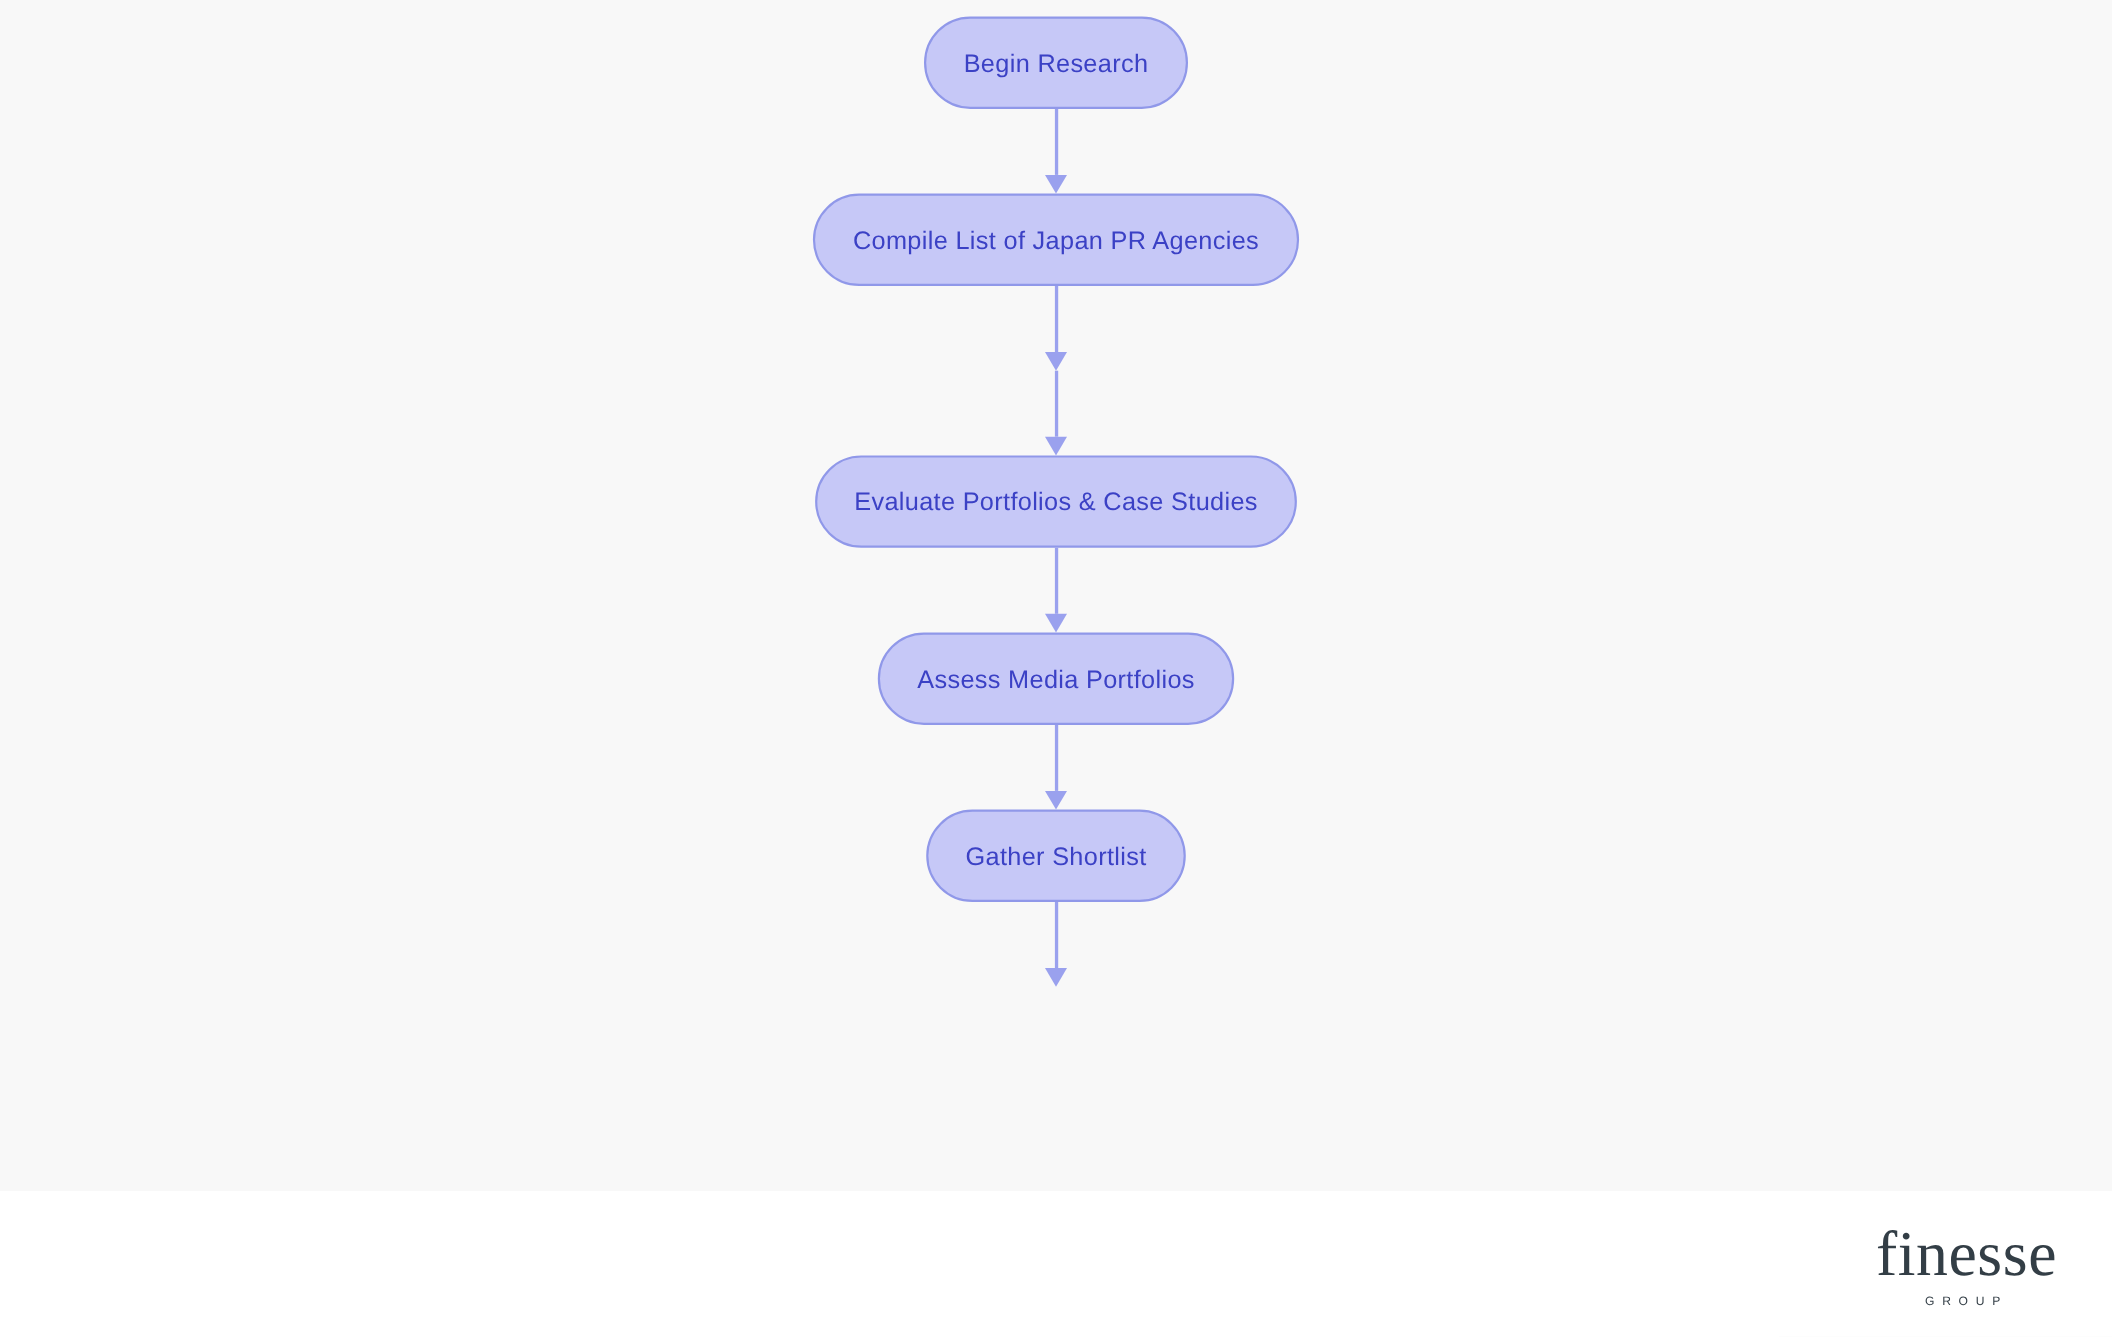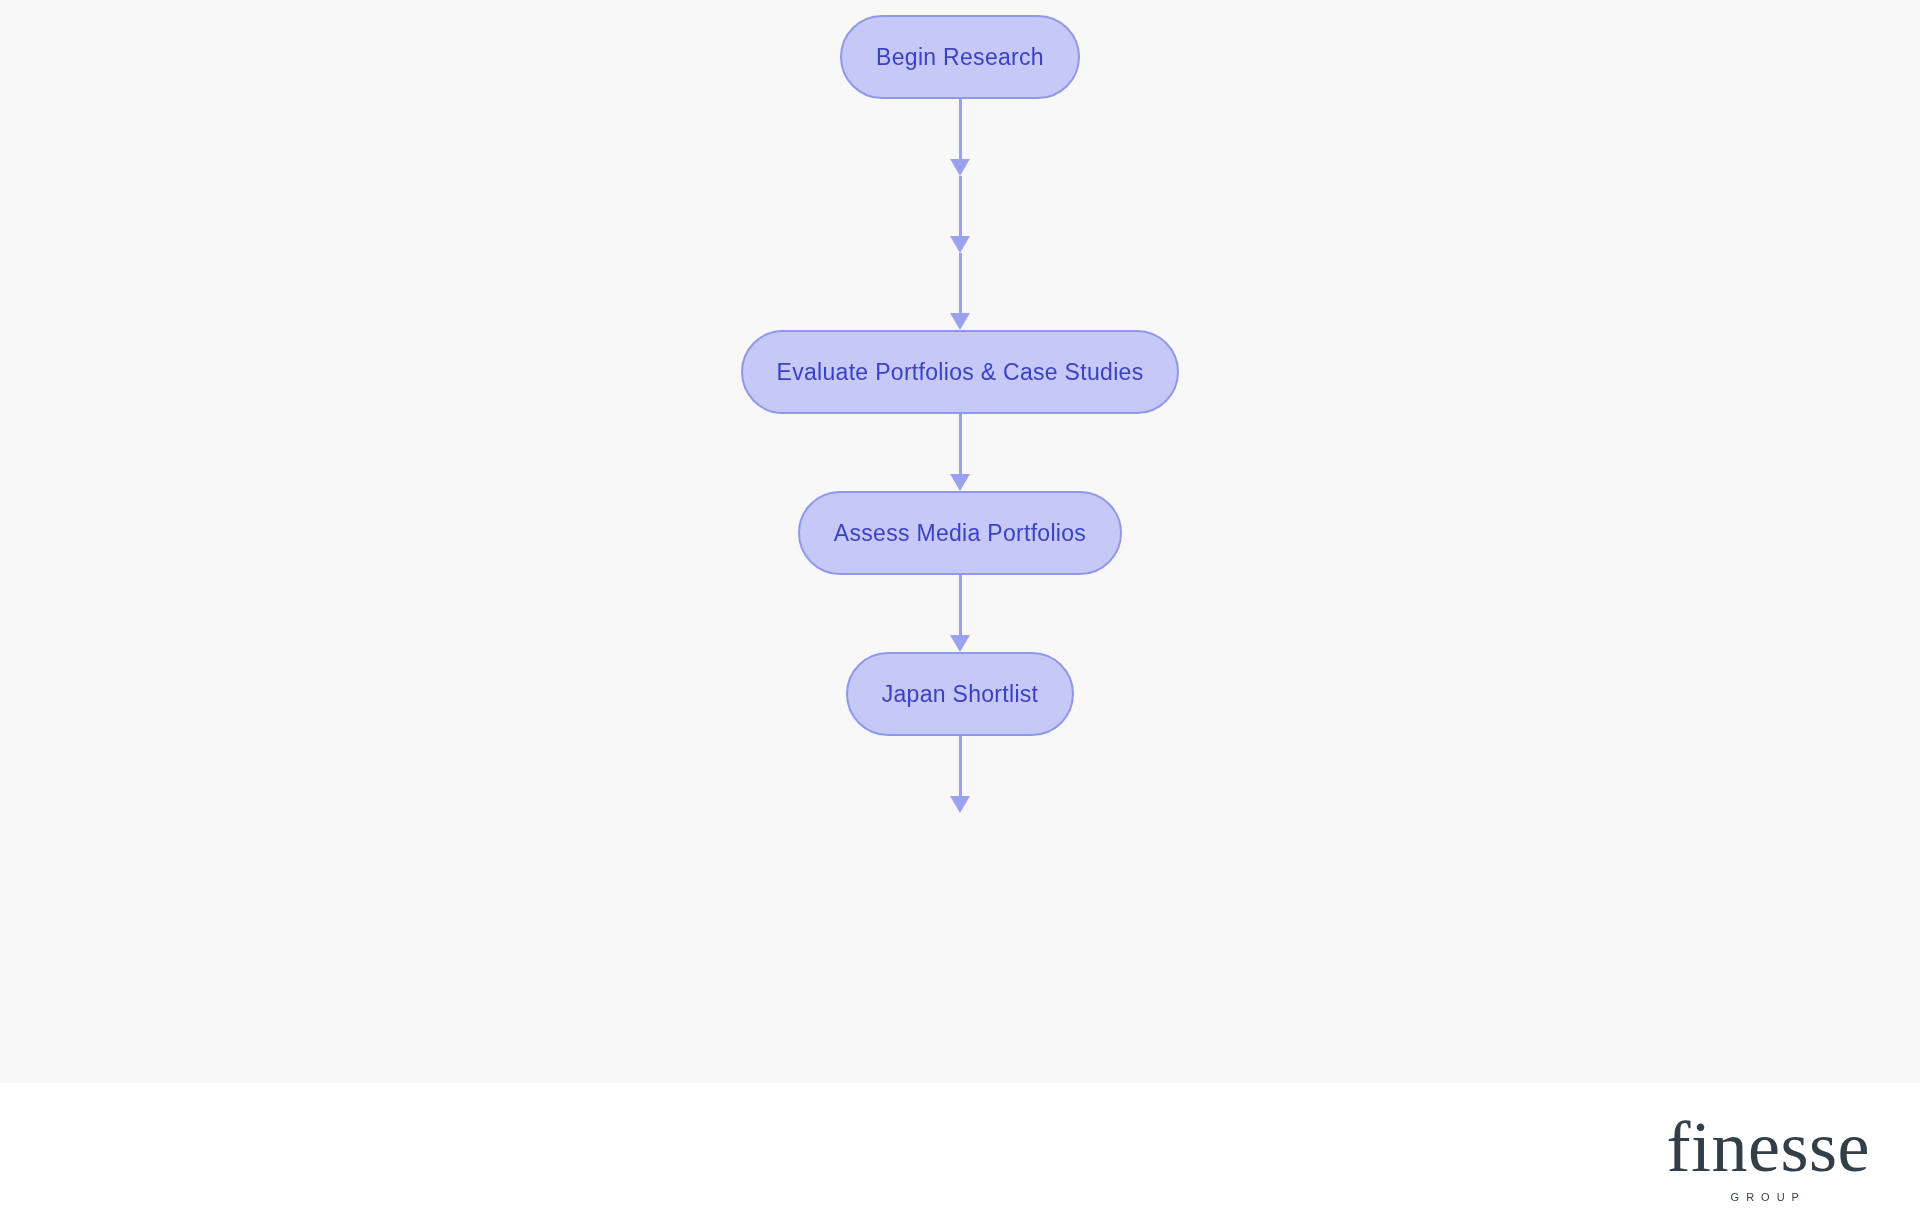--- a/index.html
+++ b/index.html
@@ -82,21 +82,21 @@
   }
   .logo {
     position: absolute;
     right: 50px;
     top: 28px;
     text-align: center;
     color: var(--brand-color, #333e46);
   }
   .logo-main {
     font-family: "Liberation Serif", serif;
-    font-size: 72px;
+    font-size: 58px;
     font-weight: 400;
     line-height: 1;
     letter-spacing: 0.5px;
   }
   .logo-sub {
     margin-top: 8px;
     font-family: "Liberation Sans", sans-serif;
     font-size: 11px;
     font-weight: 500;
     letter-spacing: 7px;
@@ -112,20 +112,23 @@
 
     <div class="node">
       <span class="node-label">Begin Research</span>
     </div>
 
     <div class="arrow">
       <div class="arrow-line"></div>
       <div class="arrow-head"></div>
     </div>
 
+    <div class="node">
+      <span class="node-label">Compile List of Japan PR Agencies</span>
+    </div>
 
     <div class="arrow">
       <div class="arrow-line"></div>
       <div class="arrow-head"></div>
     </div>
 
 
     <div class="arrow">
       <div class="arrow-line"></div>
       <div class="arrow-head"></div>
@@ -143,21 +146,21 @@
     <div class="node">
       <span class="node-label">Assess Media Portfolios</span>
     </div>
 
     <div class="arrow">
       <div class="arrow-line"></div>
       <div class="arrow-head"></div>
     </div>
 
     <div class="node">
-      <span class="node-label">Japan Shortlist</span>
+      <span class="node-label">Gather Shortlist</span>
     </div>
 
     <div class="arrow">
       <div class="arrow-line"></div>
       <div class="arrow-head"></div>
     </div>
 
 
   </div>
 </div>

